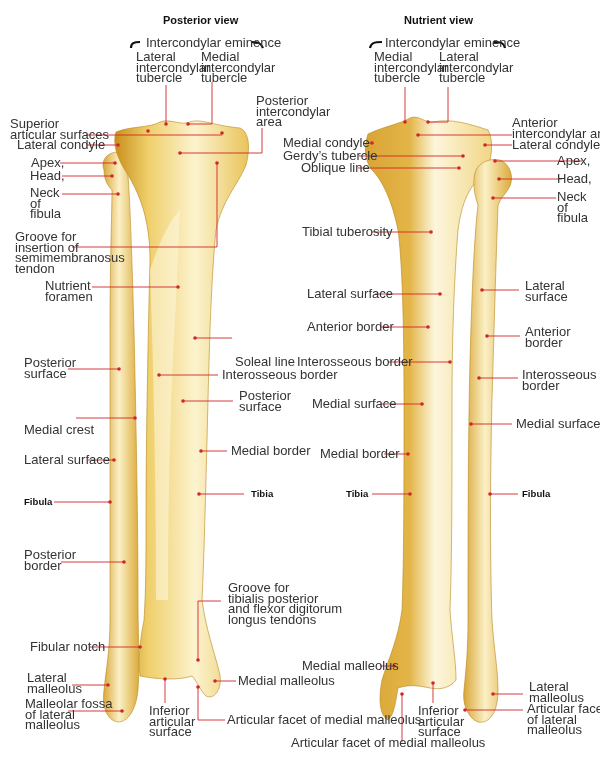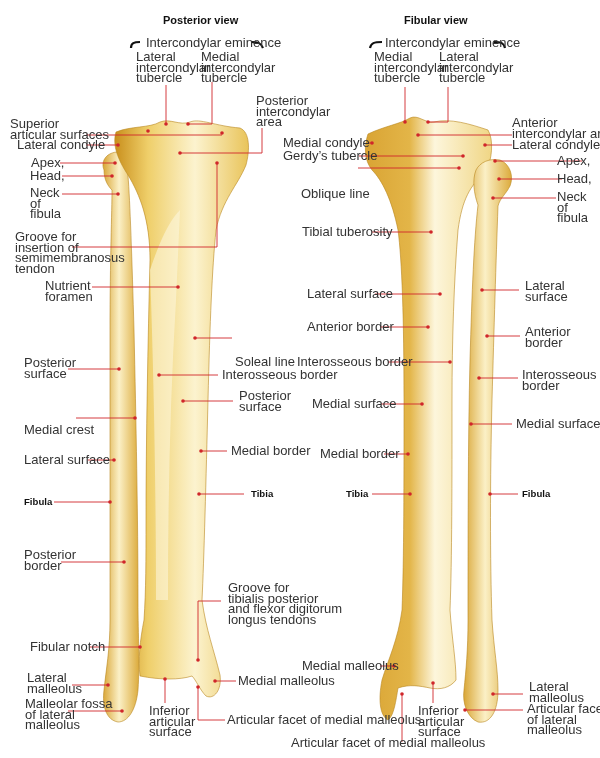--- a/index.html
+++ b/index.html
@@ -225,34 +225,34 @@
 <div class="lbl" style="left:238px;top:676px;">Medial malleolus</div>
 <div class="lbl" style="left:25px;top:699px;">Malleolar fossa
 of lateral
 malleolus</div>
 <div class="lbl" style="left:149px;top:706px;">Inferior
 articular
 surface</div>
 <div class="lbl" style="left:227px;top:715px;">Articular facet of medial malleolus</div>
 
 
-<div class="title" style="left:404px;top:14px;">Fibular view</div>
+<div class="title" style="left:404px;top:14px;">Nutrient view</div>
 <div class="lbl" style="left:385px;top:38px;">Intercondylar eminence</div>
 <div class="lbl" style="left:374px;top:52px;">Medial
 intercondylar
 tubercle</div>
 <div class="lbl" style="left:439px;top:52px;">Lateral
 intercondylar
 tubercle</div>
 <div class="lbl" style="left:512px;top:118px;">Anterior
 intercondylar area</div>
 <div class="lbl" style="left:512px;top:140px;">Lateral condyle</div>
 <div class="lbl" style="left:283px;top:138px;">Medial condyle</div>
 <div class="lbl" style="left:283px;top:151px;">Gerdy’s tubercle</div>
-<div class="lbl" style="left:301px;top:163px;margin-top:26px;">Oblique line</div>
+<div class="lbl" style="left:301px;top:163px;">Oblique line</div>
 <div class="lbl" style="left:557px;top:156px;">Apex,</div>
 <div class="lbl" style="left:557px;top:174px;">Head,</div>
 <div class="lbl" style="left:557px;top:192px;">Neck
 of
 fibula</div>
 <div class="lbl" style="left:302px;top:227px;">Tibial tuberosity</div>
 <div class="lbl" style="left:525px;top:281px;">Lateral
 surface</div>
 <div class="lbl" style="left:307px;top:289px;">Lateral surface</div>
 <div class="lbl" style="left:307px;top:322px;">Anterior border</div>

